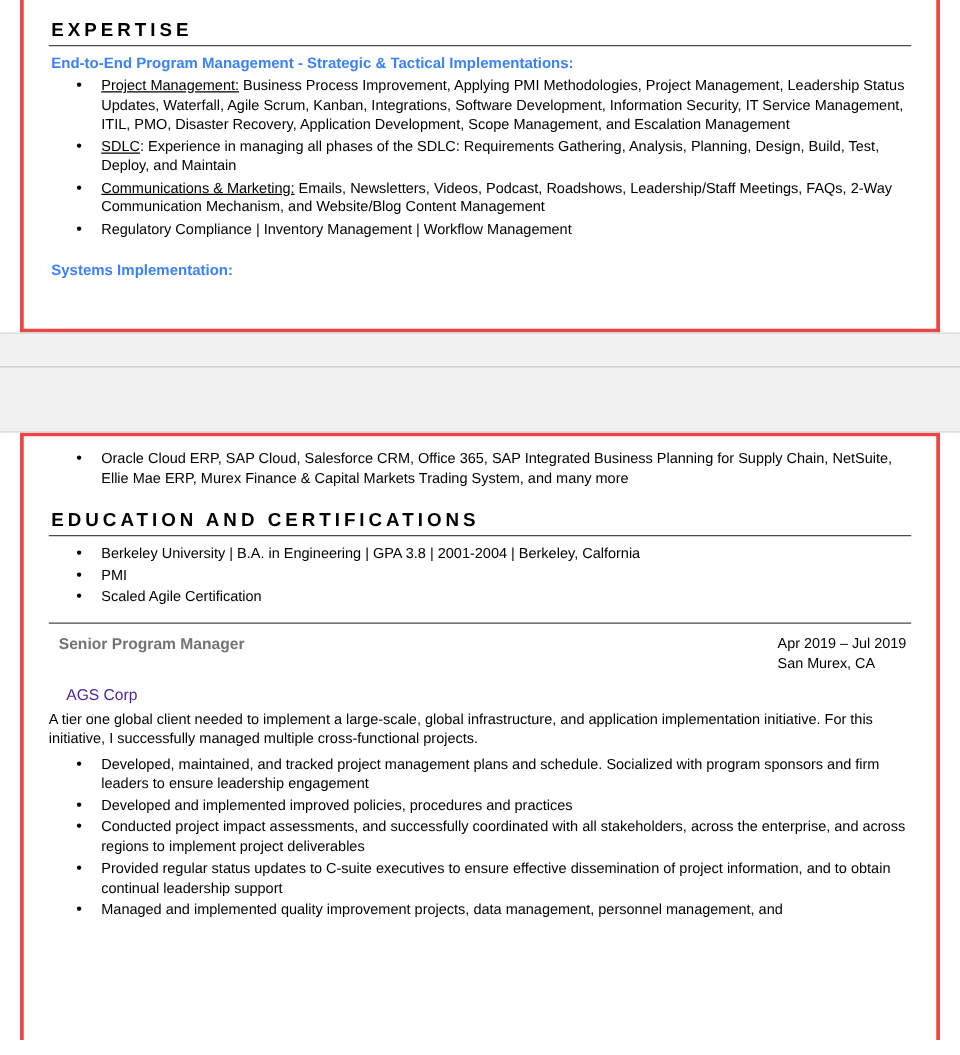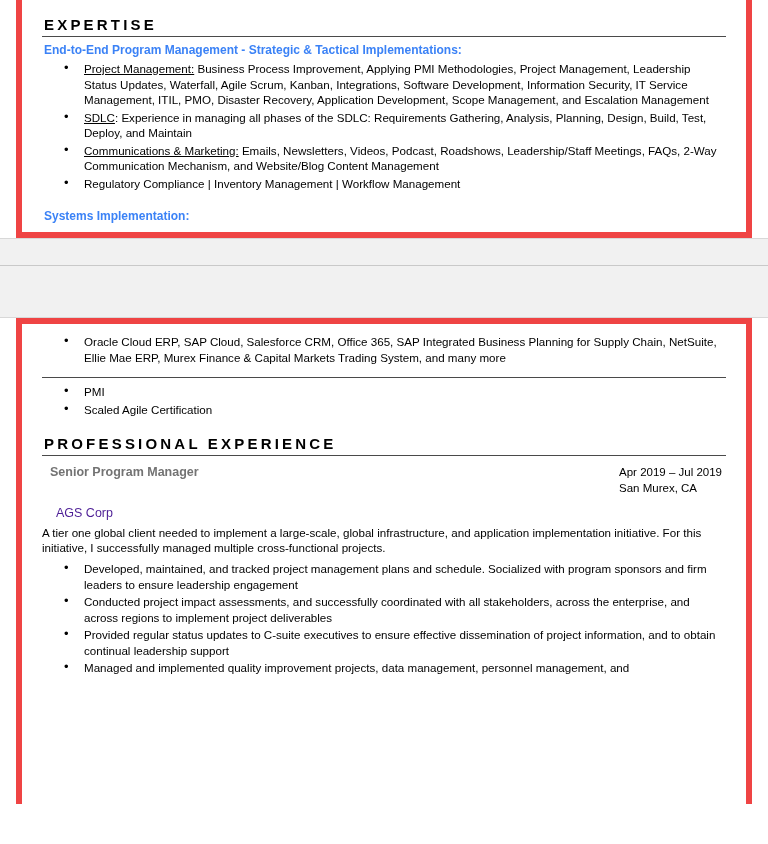--- a/index.html
+++ b/index.html
@@ -16,28 +16,28 @@
   .page {
     position: relative;
     width: 768px;
     min-height: 844px;
     background: #ffffff;
     overflow: hidden;
   }
   
   .sheet {
     background: #ffffff;
-    border: 6px solid #ef4444;
+    border: 3px solid #ef4444;
     box-sizing: border-box;
     margin: 0 16px;
     padding: 10px 20px 10px 20px;
   }
   .sheet-top {
     border-top: none;
-    height: 238px;
+    height: 266px;
     margin-top: 0;
   }
   .gap {
     height: 78px;
     background: #f1f1f1;
     border-top: 1px solid #d8d8d8;
     border-bottom: 1px solid #d8d8d8;
     position: relative;
   }
   .gap .gapline {
@@ -168,54 +168,60 @@
   <div class="sheet sheet-bottom">
 
     <ul class="bullets">
       <li>
         <span>Oracle Cloud ERP, SAP Cloud, Salesforce CRM, Office 365, SAP Integrated Business Planning for Supply Chain, NetSuite, Ellie Mae ERP, Murex Finance &amp; Capital Markets Trading System, and many more</span>
       </li>
     </ul>
 
     <div class="spacer10"></div>
 
+    <div class="section-title">EDUCATION AND CERTIFICATIONS</div>
     <div class="rule"></div>
 
     <ul class="bullets">
       <li>
+        <span>Berkeley University | B.A. in Engineering | GPA 3.8 | 2001-2004 | Berkeley, Calfornia</span>
+      </li>
+      <li>
         <span>PMI</span>
       </li>
       <li>
         <span>Scaled Agile Certification</span>
       </li>
     </ul>
 
     <div class="spacer10"></div>
 
-    <div class="section-title">PROFESSIONAL EXPERIENCE</div>
     <div class="rule"></div>
 
     <div class="exp-head">
       <div class="exp-left">
         <div class="exp-title">Senior Program Manager</div>
         <div class="exp-company">AGS Corp</div>
       </div>
       <div class="exp-right">
         <div>Apr 2019 – Jul 2019</div>
         <div>San Murex, CA</div>
       </div>
     </div>
 
     <div class="exp-summary">A tier one global client needed to implement a large-scale, global infrastructure, and application implementation initiative. For this initiative, I successfully managed multiple cross-functional projects.</div>
 
     <ul class="bullets">
       <li>
         <span>Developed, maintained, and tracked project management plans and schedule. Socialized with program sponsors and firm leaders to ensure leadership engagement</span>
       </li>
       <li>
+        <span>Developed and implemented improved policies, procedures and practices</span>
+      </li>
+      <li>
         <span>Conducted project impact assessments, and successfully coordinated with all stakeholders, across the enterprise, and across regions to implement project deliverables</span>
       </li>
       <li>
         <span>Provided regular status updates to C-suite executives to ensure effective dissemination of project information, and to obtain continual leadership support</span>
       </li>
       <li>
         <span>Managed and implemented quality improvement projects, data management, personnel management, and</span>
       </li>
     </ul>
 

